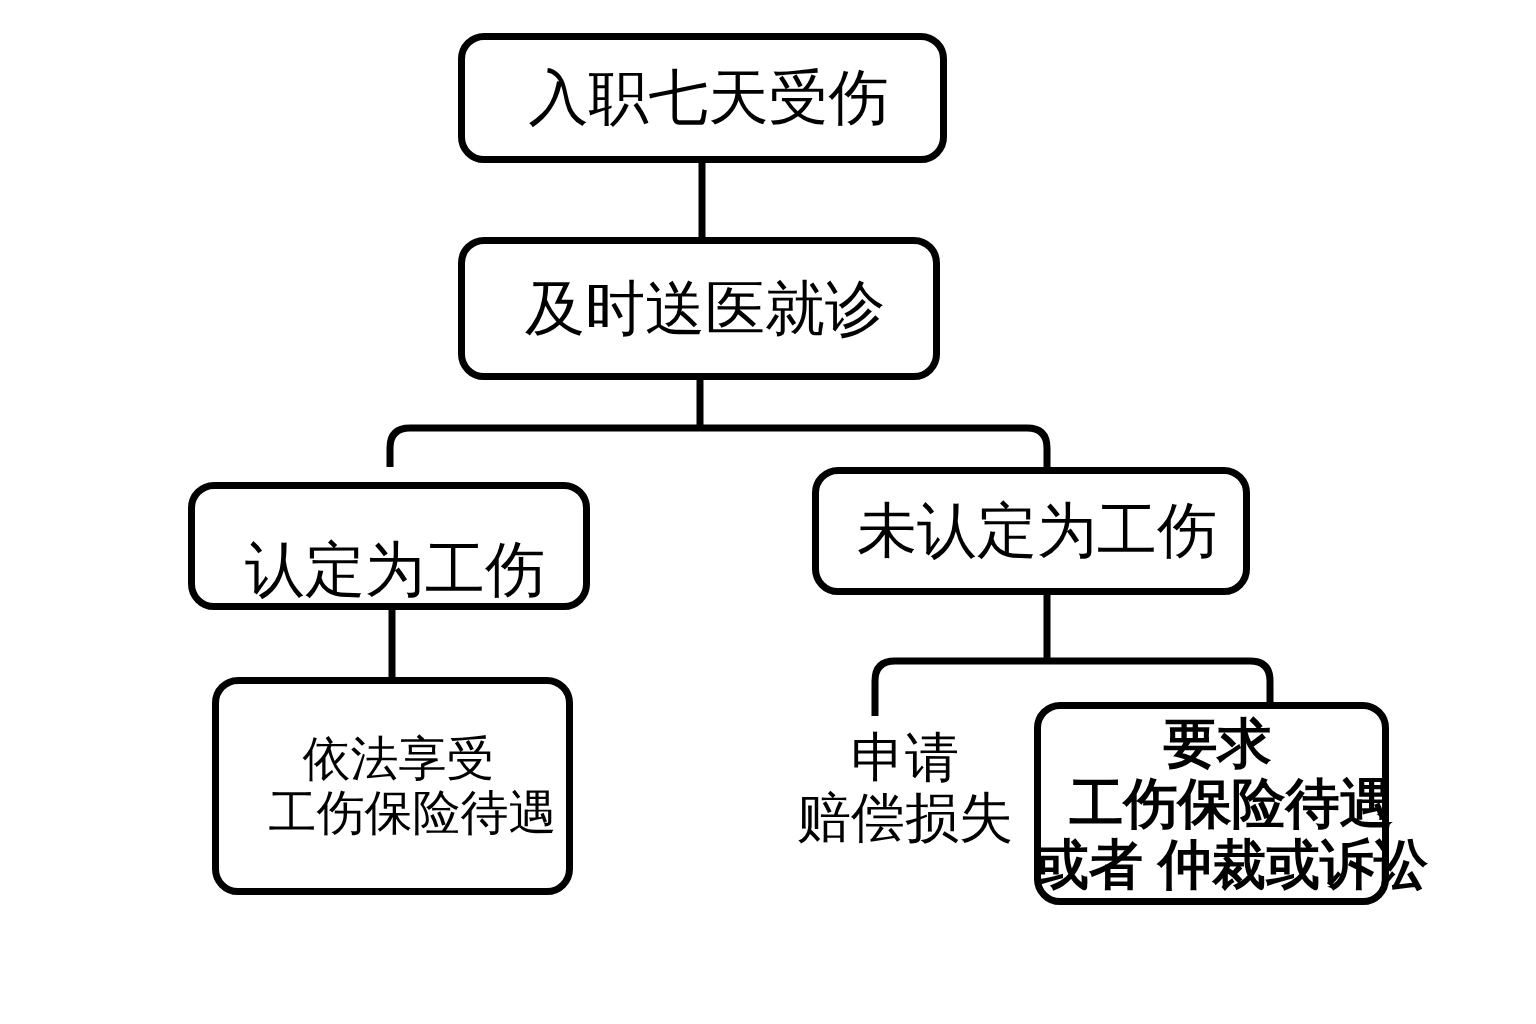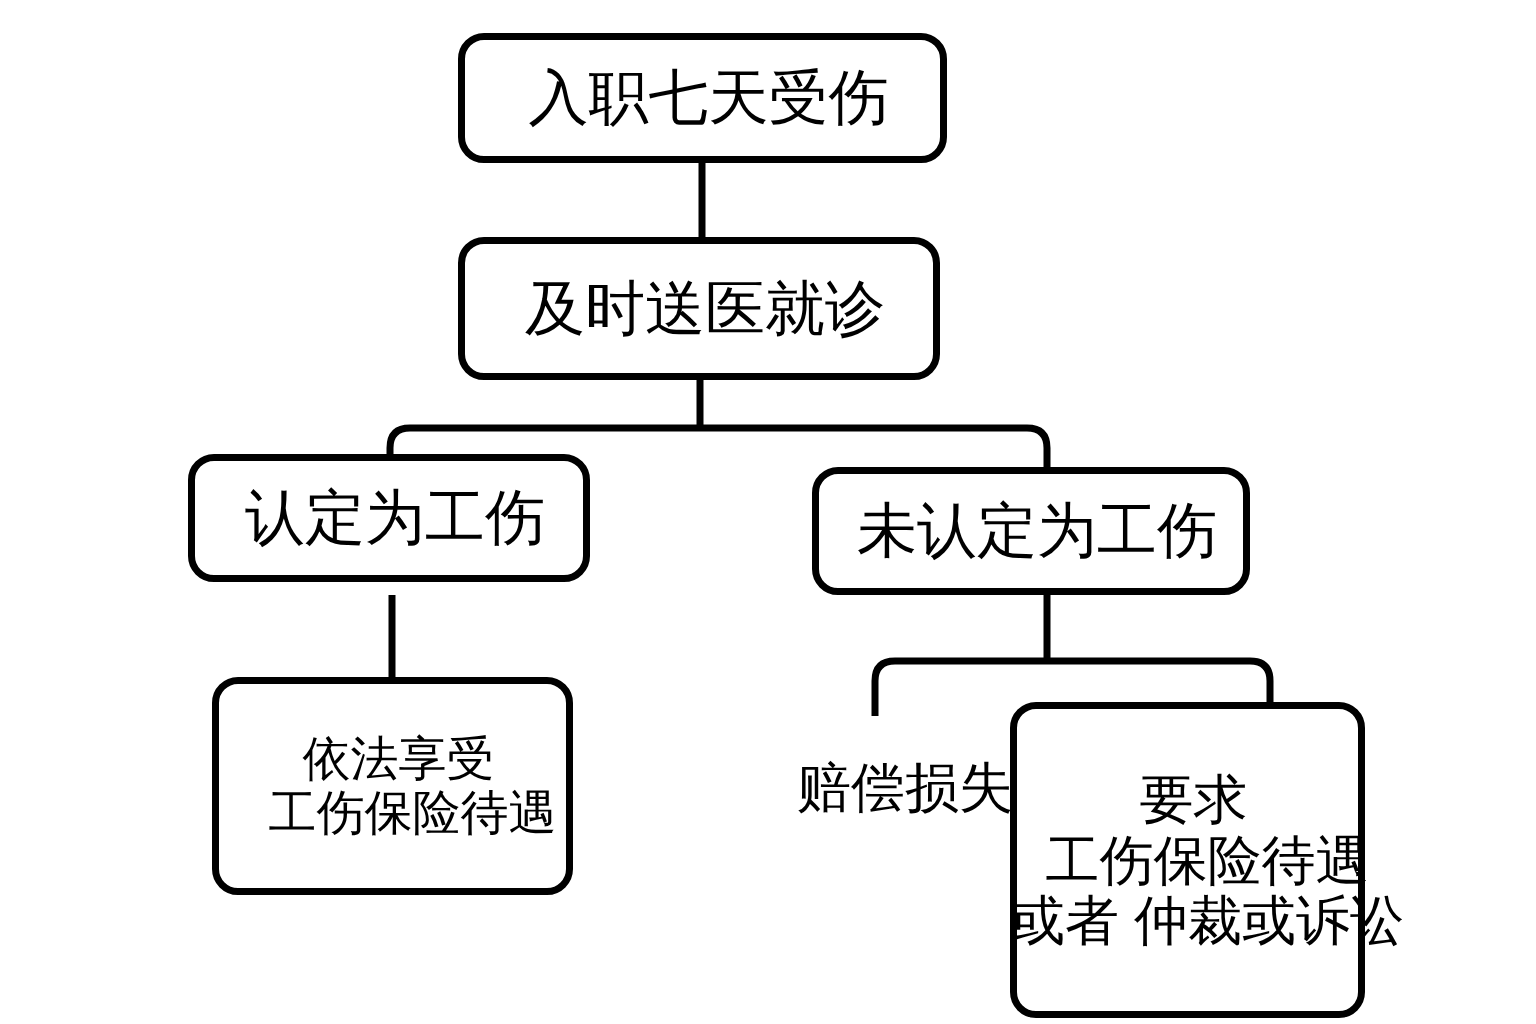--- a/index.html
+++ b/index.html
@@ -49,25 +49,25 @@
     background: transparent;
   }
   .node .line {
     display: block;
     white-space: nowrap;
   }
 
   
   #node-injury      { left: 458px;  top: 33px;  width: 489px;  height: 130px; font-size: 60px; z-index: 3; }
   #node-treatment   { left: 458px;  top: 237px; width: 482px;  height: 143px; font-size: 60px; z-index: 3; }
-  #node-recognized  { left: 188px;  top: 454px; width: 402px;  height: 128px; font-size: 60px; z-index: 3; }
+  #node-recognized  { left: 188px;  top: 482px; width: 402px;  height: 128px; font-size: 60px; z-index: 3; justify-content: flex-end; }
   #node-unrecognized{ left: 812px;  top: 467px; width: 438px;  height: 128px; font-size: 60px; z-index: 3; }
   #node-benefits    { left: 212px;  top: 677px; width: 361px;  height: 218px; font-size: 48px; z-index: 3; }
   #node-arbitration { left: 760px;  top: 712px; width: 278px;  height: 150px; font-size: 54px; z-index: 2; }
-  #node-claim       { left: 1010px; top: 702px; width: 355px;  height: 316px; font-size: 54px; z-index: 4; }
+  #node-claim       { left: 1034px; top: 702px; width: 355px;  height: 203px; font-size: 54px; z-index: 4; font-weight: bold; }
 
   
   #node-benefits .line.wide   { margin-left: 12px; margin-right: -16px; }
   #node-claim .line.wide      { margin-left: 6px;  margin-right: -22px; }
 </style>
 </head>
 <body>
 
 <div id="canvas">
 
@@ -101,20 +101,21 @@
   <div class="node boxed" id="node-unrecognized">
     <span class="line">未认定为工伤</span>
   </div>
 
   <div class="node boxed" id="node-benefits">
     <span class="line">依法享受</span>
     <span class="line wide">工伤保险待遇</span>
   </div>
 
   <div class="node plain" id="node-arbitration">
+    <span class="line">申请</span>
     <span class="line">赔偿损失</span>
   </div>
 
   <div class="node boxed" id="node-claim">
     <span class="line">要求</span>
     <span class="line wide">工伤保险待遇</span>
     <span class="line wide">或者 仲裁或诉讼</span>
   </div>
 
 </div>

